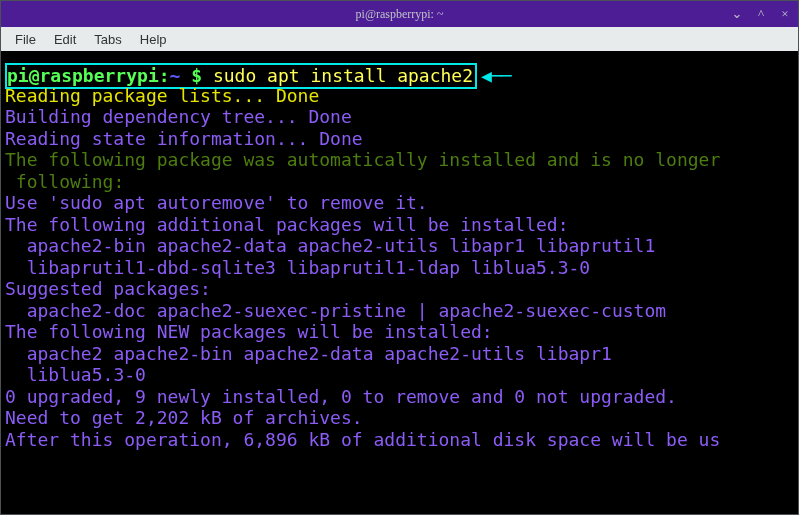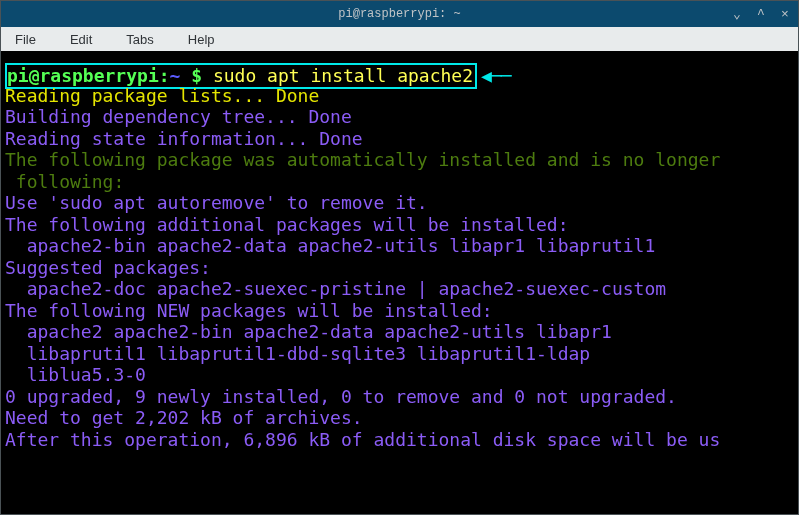--- a/index.html
+++ b/index.html
@@ -11,28 +11,28 @@
       overflow: hidden;
     }
     .window {
       width: 100%;
       height: 100%;
       display: flex;
       flex-direction: column;
       border: 1px solid #4a5256;
     }
     .titlebar {
-      background: #0c4a6e;
+      background: #4c1d95;
       height: 26px;
       display: flex;
       align-items: center;
       justify-content: center;
       position: relative;
       color: #c0c4c7;
-      font-family: Liberation Mono, monospace;
+      font-family: Liberation Serif, serif;
       font-size: 12px;
     }
     .window-controls {
       position: absolute;
       right: 6px;
       top: 0;
       height: 100%;
       display: flex;
       align-items: center;
       gap: 10px;
@@ -43,21 +43,21 @@
       font-size: 13px;
       width: 14px;
       text-align: center;
     }
     .menubar {
       background: #e8ebec;
       height: 24px;
       display: flex;
       align-items: center;
       padding: 0 6px;
-      gap: 18px;
+      gap: 2px;
       font-family: sans-serif;
       font-size: 13px;
       color: #303438;
     }
     .menubar span {
       padding: 2px 8px;
       cursor: pointer;
     }
     .terminal {
       flex: 1;
@@ -118,23 +118,23 @@
       </span><span class="arrow">◀──</span>
     </div>
     <div class="first-output-overlap">Reading package lists... Done</div>
     <div class="output-yellow">Building dependency tree... Done</div>
     <div class="output-yellow">Reading state information... Done</div>
     <div class="output-green">The following package was automatically installed and is no longer</div>
     <div class="output-green"> following:</div>
     <div class="output-yellow">Use 'sudo apt autoremove' to remove it.</div>
     <div class="output-yellow">The following additional packages will be installed:</div>
     <div class="output-yellow">  apache2-bin apache2-data apache2-utils libapr1 libaprutil1</div>
+    <div class="output-yellow">  libaprutil1-dbd-sqlite3 libaprutil1-ldap liblua5.3-0</div>
     <div class="output-yellow">Suggested packages:</div>
     <div class="output-yellow">  apache2-doc apache2-suexec-pristine | apache2-suexec-custom</div>
     <div class="output-yellow">The following NEW packages will be installed:</div>
     <div class="output-yellow">  apache2 apache2-bin apache2-data apache2-utils libapr1</div>
-    <div class="output-yellow">  libaprutil1 libaprutil1-dbd-sqlite3 libaprutil1-ldap</div>
     <div class="output-yellow">  liblua5.3-0</div>
     <div class="output-yellow">0 upgraded, 9 newly installed, 0 to remove and 0 not upgraded.</div>
     <div class="output-yellow">Need to get 2,202 kB of archives.</div>
     <div class="output-yellow">After this operation, 6,896 kB of additional disk space will be us</div>
   </div>
 </div>
 
 </body></html>

